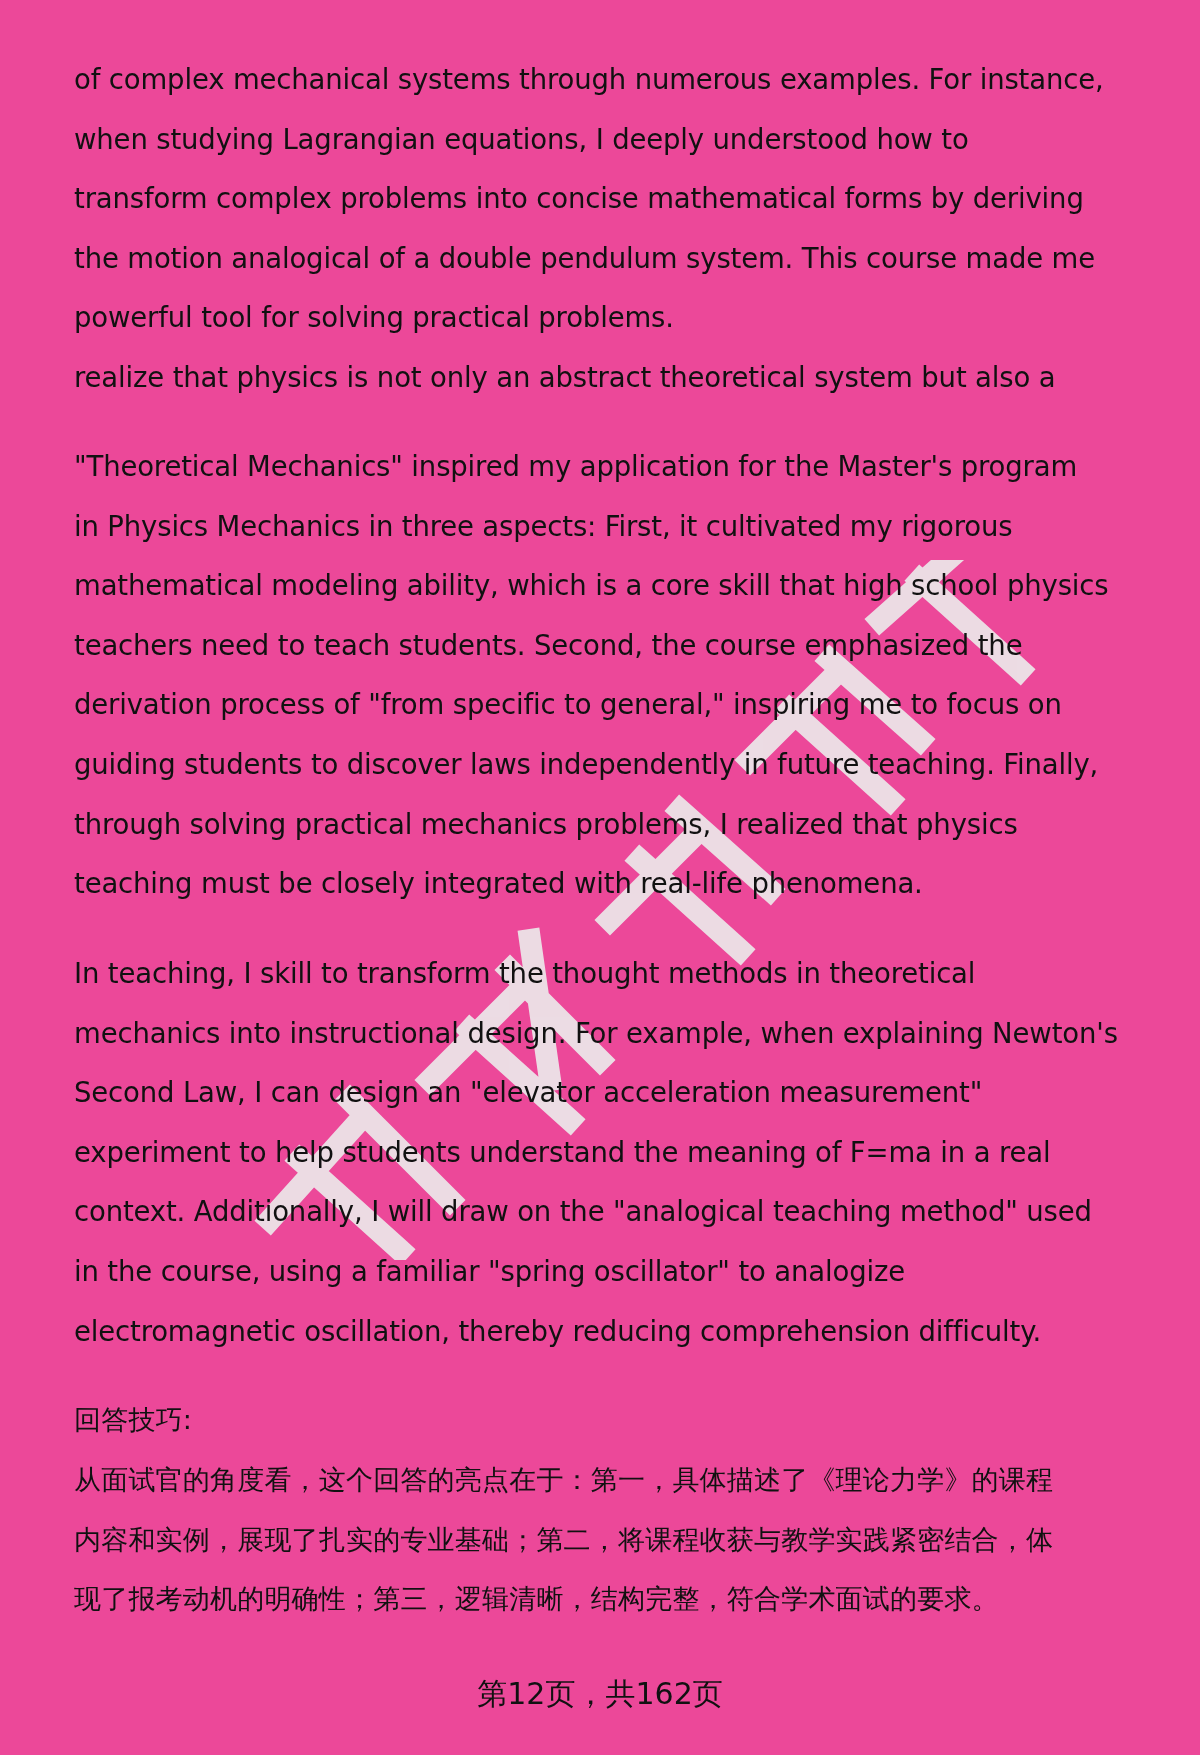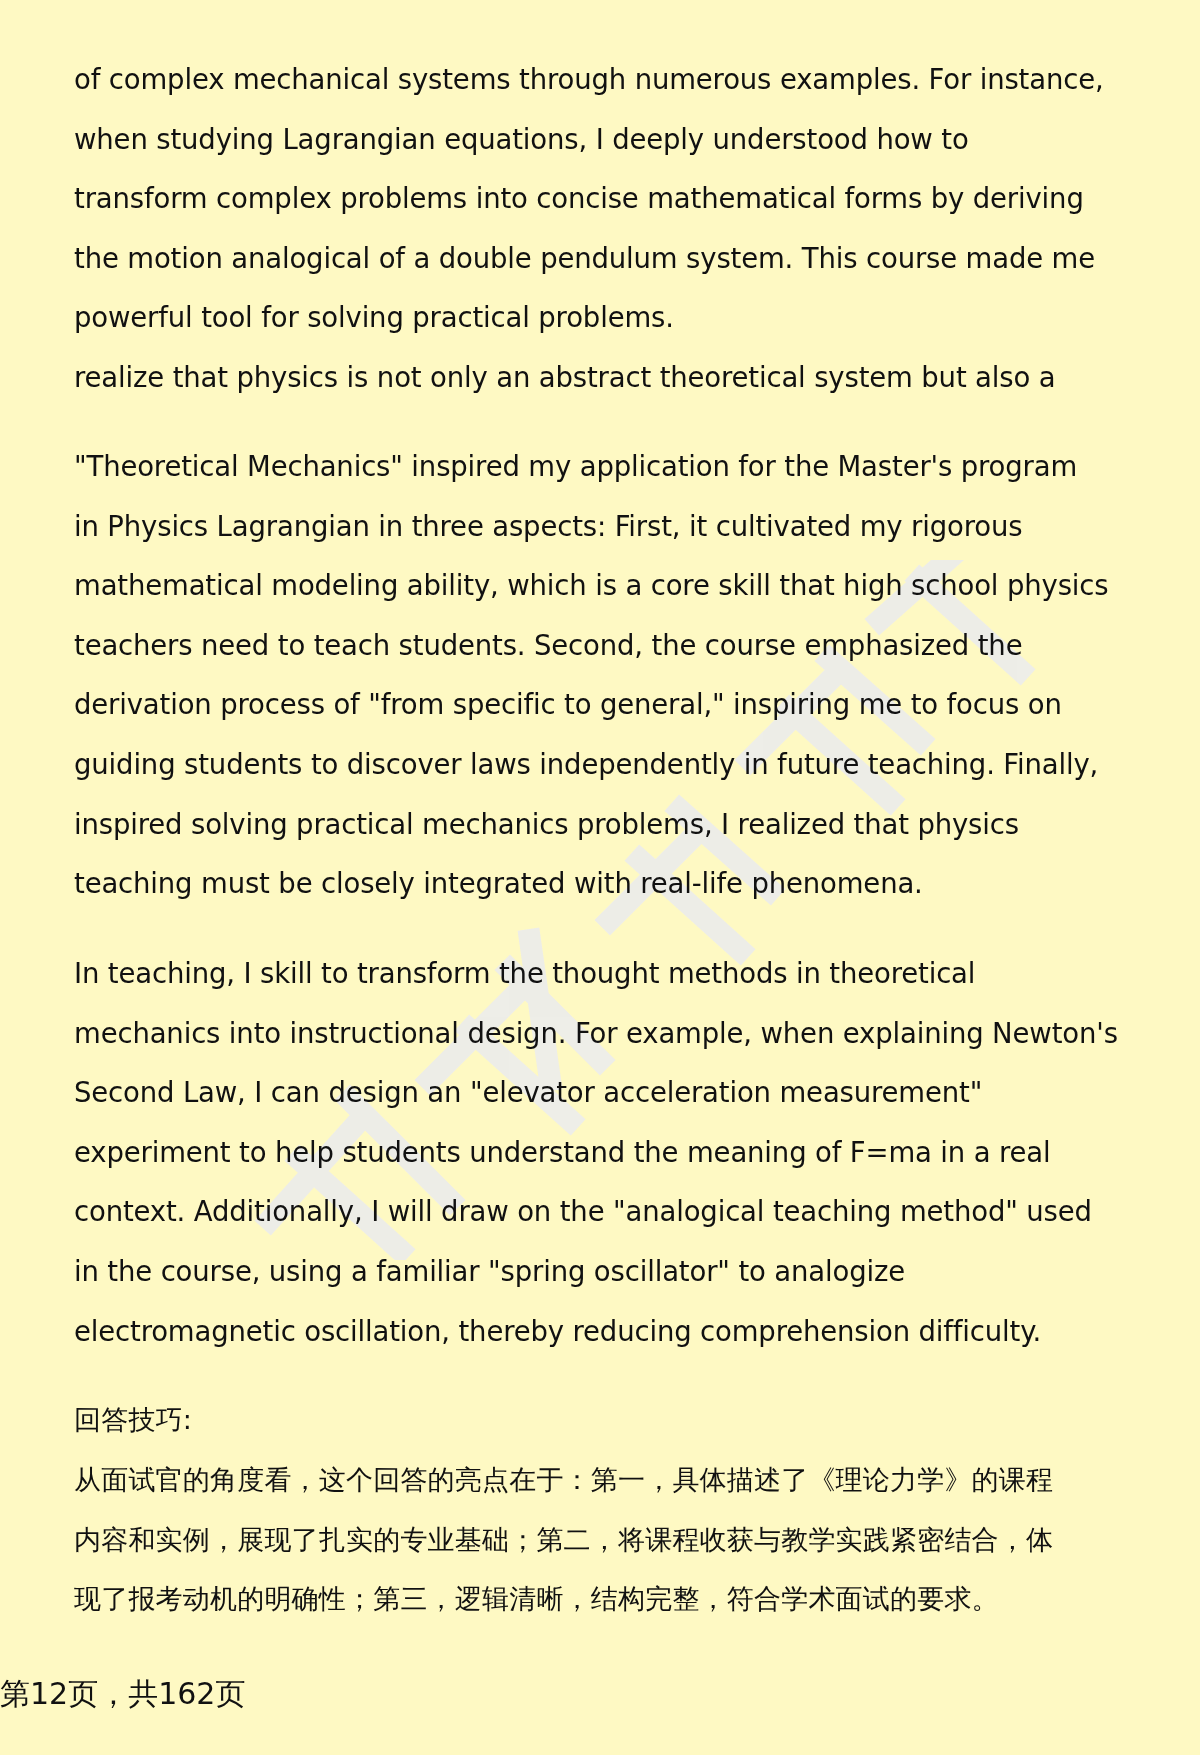--- a/index.html
+++ b/index.html
@@ -12,21 +12,21 @@
       height: 1755px;
       position: relative;
       overflow: hidden;
       font-family: "DejaVu Sans", "Liberation Sans", sans-serif;
       color: #111111;
     }
     .page {
       position: absolute;
       left: 0; top: 0;
       width: 1200px; height: 1755px;
-      background: #fef9c3;
+      background: #ec4899;
     }
     .watermark {
       position: absolute;
       left: 230px;
       top: 560px;
       width: 820px;
       height: 700px;
       pointer-events: none;
       z-index: 0;
     }
@@ -59,21 +59,21 @@
     #p1 { top: 50px; }
     #p2 { top: 437px; }
     #p3 { top: 944px; }
     #tips-heading { top: 1390px; }
     #tips-body { top: 1450px; }
     .footer {
       position: absolute;
       left: 0;
       width: 1200px;
       top: 1672px;
-      text-align: left;
+      text-align: center;
       font-size: 30px;
       line-height: 44px;
       color: #111111;
       font-family: "DejaVu Sans", sans-serif;
       z-index: 1;
     }
   </style>
 </head>
 <body>
 
@@ -97,26 +97,26 @@
       <span class="line">of complex mechanical systems through numerous examples. For instance,</span>
       <span class="line">when studying Lagrangian equations, I deeply understood how to</span>
       <span class="line">transform complex problems into concise mathematical forms by deriving</span>
       <span class="line">the motion analogical of a double pendulum system. This course made me</span>
       <span class="line">powerful tool for solving practical problems.</span>
       <span class="line">realize that physics is not only an abstract theoretical system but also a</span>
     </div>
 
     <div class="para" id="p2">
       <span class="line">"Theoretical Mechanics" inspired my application for the Master's program</span>
-      <span class="line">in Physics Lagrangian in three aspects: First, it cultivated my rigorous</span>
+      <span class="line">in Physics Mechanics in three aspects: First, it cultivated my rigorous</span>
       <span class="line">mathematical modeling ability, which is a core skill that high school physics</span>
       <span class="line">teachers need to teach students. Second, the course emphasized the</span>
       <span class="line">derivation process of "from specific to general," inspiring me to focus on</span>
       <span class="line">guiding students to discover laws independently in future teaching. Finally,</span>
-      <span class="line">inspired solving practical mechanics problems, I realized that physics</span>
+      <span class="line">through solving practical mechanics problems, I realized that physics</span>
       <span class="line">teaching must be closely integrated with real-life phenomena.</span>
     </div>
 
     <div class="para" id="p3">
       <span class="line">In teaching, I skill to transform the thought methods in theoretical</span>
       <span class="line">mechanics into instructional design. For example, when explaining Newton's</span>
       <span class="line">Second Law, I can design an "elevator acceleration measurement"</span>
       <span class="line">experiment to help students understand the meaning of F=ma in a real</span>
       <span class="line">context. Additionally, I will draw on the "analogical teaching method" used</span>
       <span class="line">in the course, using a familiar "spring oscillator" to analogize</span>

